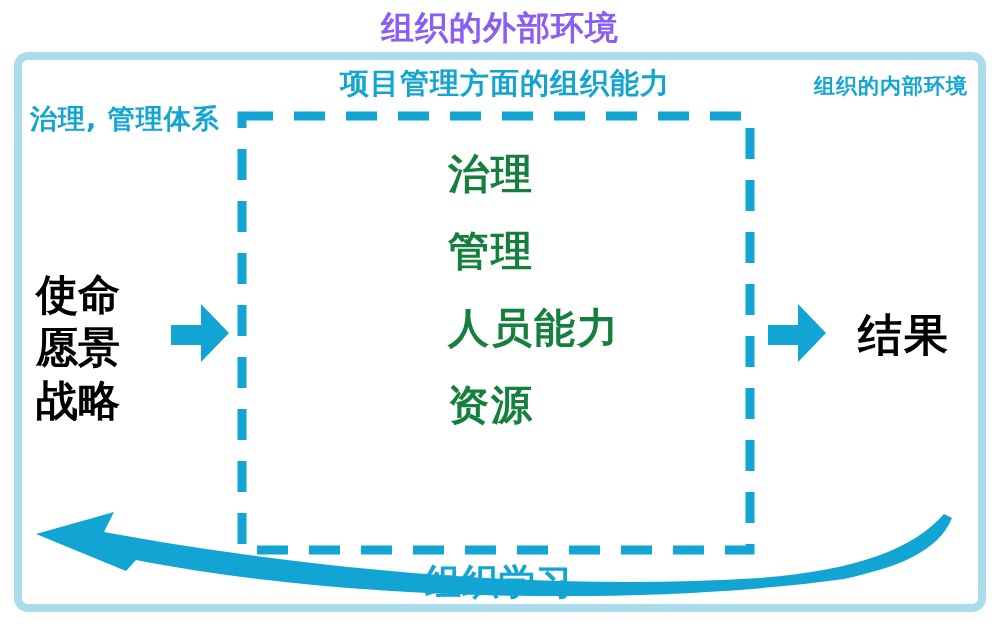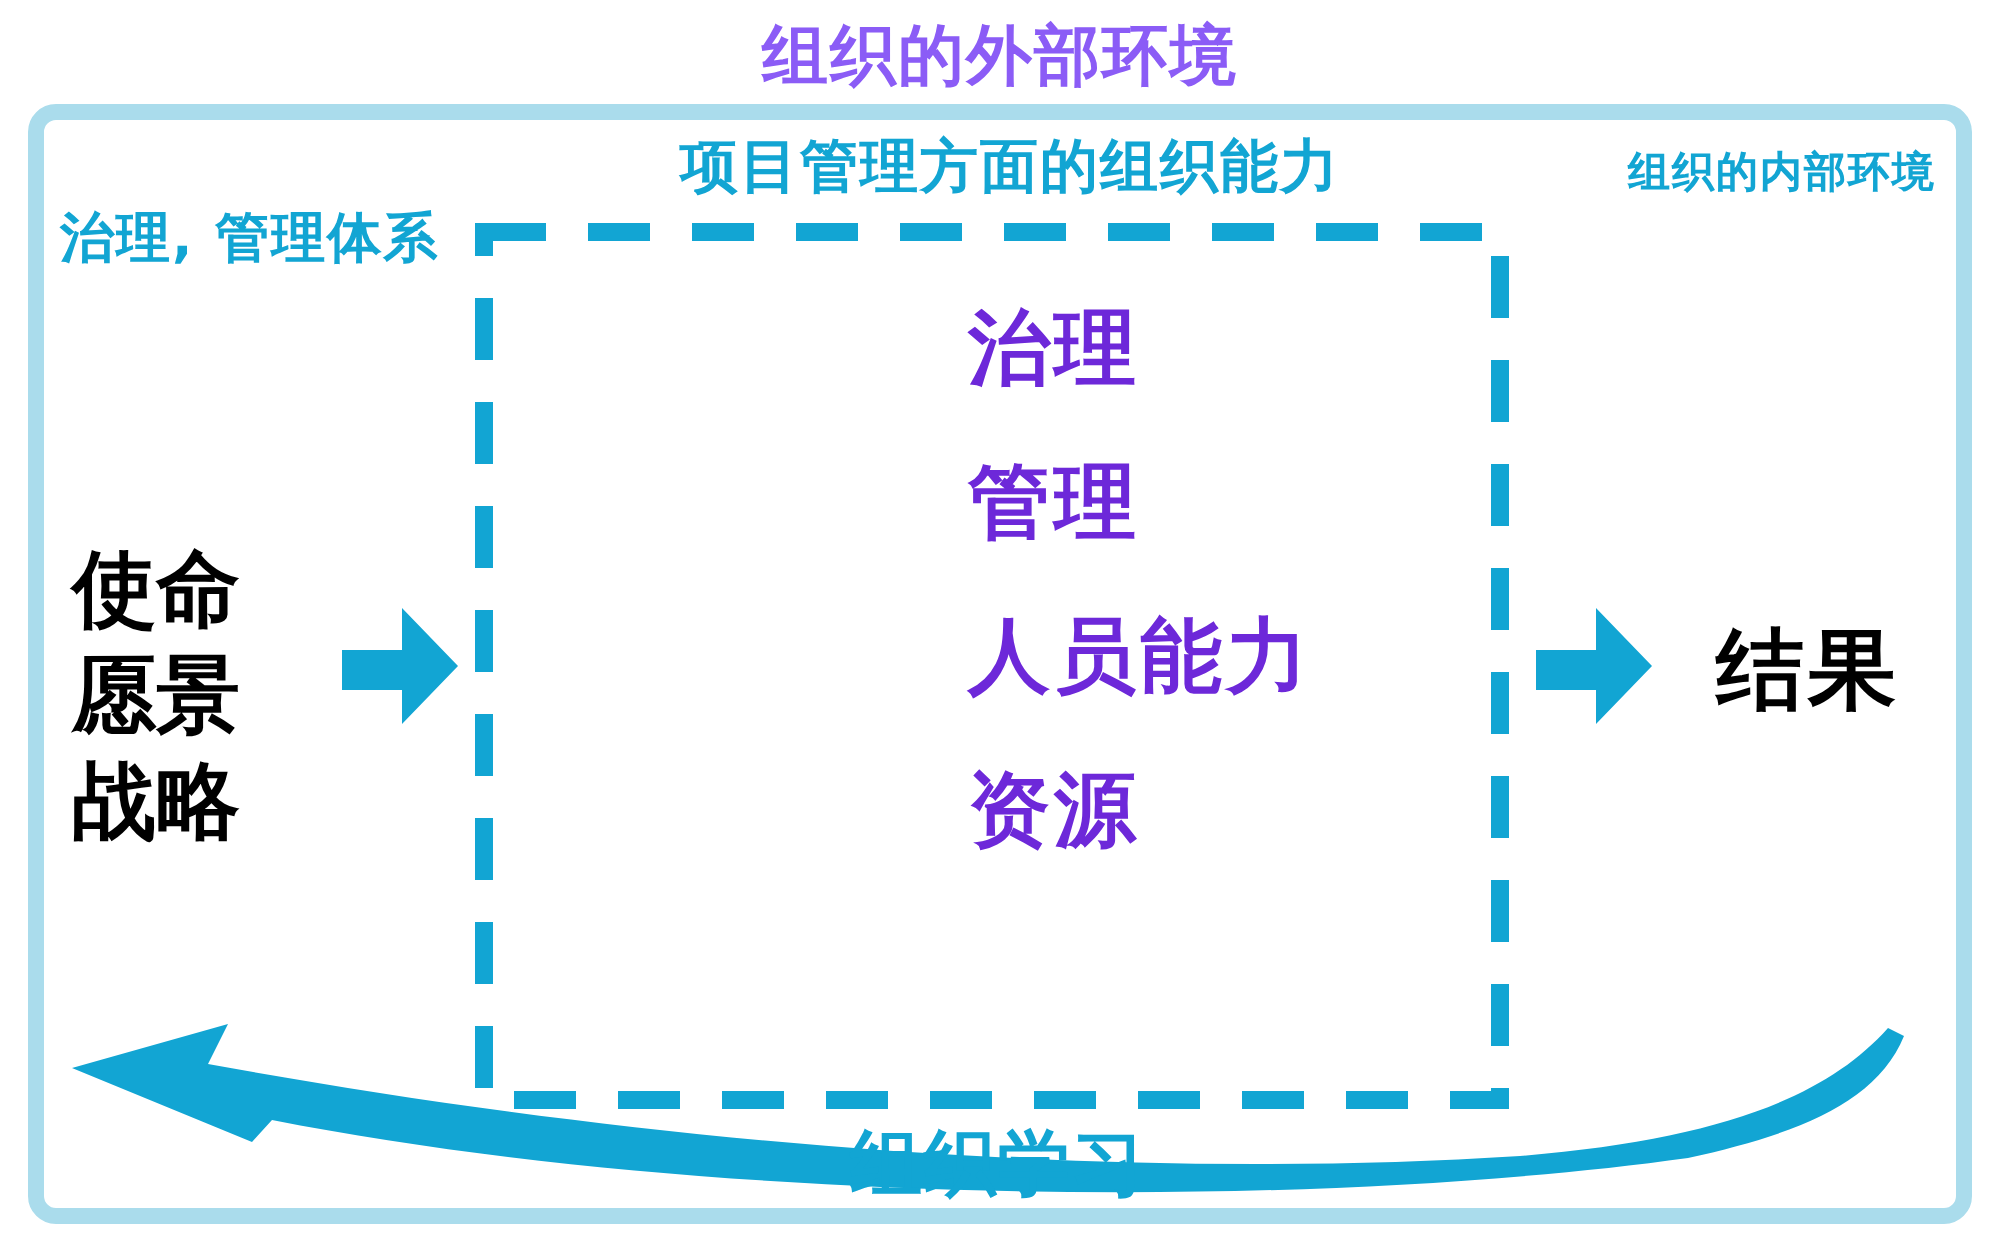--- a/index.html
+++ b/index.html
@@ -37,23 +37,22 @@
   .label-cap      { left: 245px; top: 64px;  width: 520px; text-align: center; font-size: 29px; letter-spacing: 1px; }
   .label-internal { right: 32px; top: 72px;  font-size: 21px; letter-spacing: 1px; }
   .mission {
     left: 36px; top: 268px; width: 128px;
     font-size: 42px; line-height: 53px;
     color: #000000;
   }
   .items {
     left: 448px; top: 136px;
     font-size: 41px; line-height: 77px;
-    color: #6d28d9;
+    color: #15803d;
     letter-spacing: 2px;
-    margin-left: 36px;
   }
   .result {
     left: 858px; top: 306px;
     font-size: 44px;
     color: #000000;
     letter-spacing: 2px;
   }
   .label-learning {
     left: 424px; top: 558px;
     width: 150px; text-align: center;

